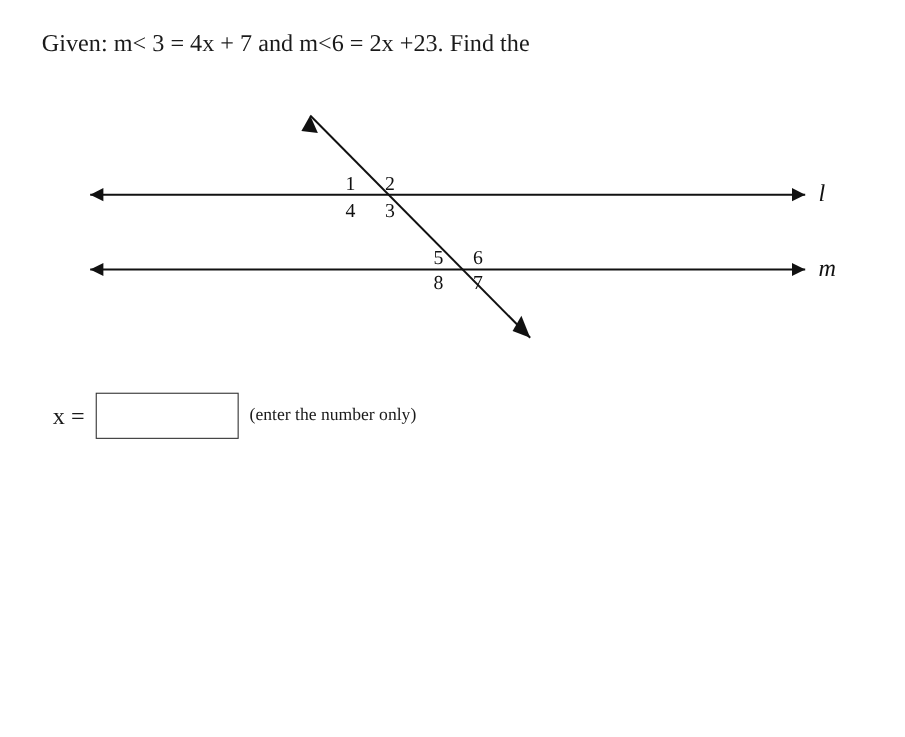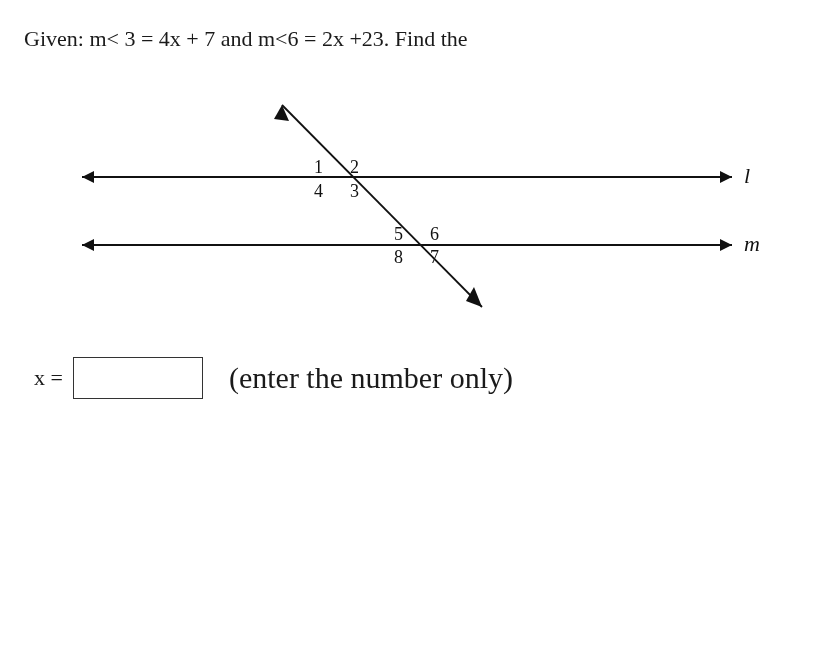--- a/index.html
+++ b/index.html
@@ -6,21 +6,21 @@
     body {
       width: 823px;
       height: 670px;
       background: #ffffff;
       font-family: 'Times New Roman', Times, serif;
       font-size: 22px;
       color: #1a1a1a;
       overflow: hidden;
     }
     .page {
-      padding: 20px 24px;
+      padding: 20px 38px;
       width: 823px;
       height: 548px;
       position: relative;
     }
     .problem-text {
       line-height: 1.7;
       margin-bottom: 20px;
     }
     .diagram-area {
       position: relative;
@@ -45,22 +45,21 @@
     }
     .answer-input {
       width: 130px;
       height: 42px;
       border: 1.5px solid #333;
       font-size: 20px;
       padding: 4px 8px;
       outline: none;
     }
     .answer-hint {
-      font-size: 30px;
-      margin-left: 16px;
+      font-size: 16px;
     }
   </style>
 </head>
 <body>
 
 <div class="page">
   <div class="problem-text">
     <div>Given: m&lt; 3 = 4x + 7 and m&lt;6 = 2x +23.  Find the</div>
   </div>
 

